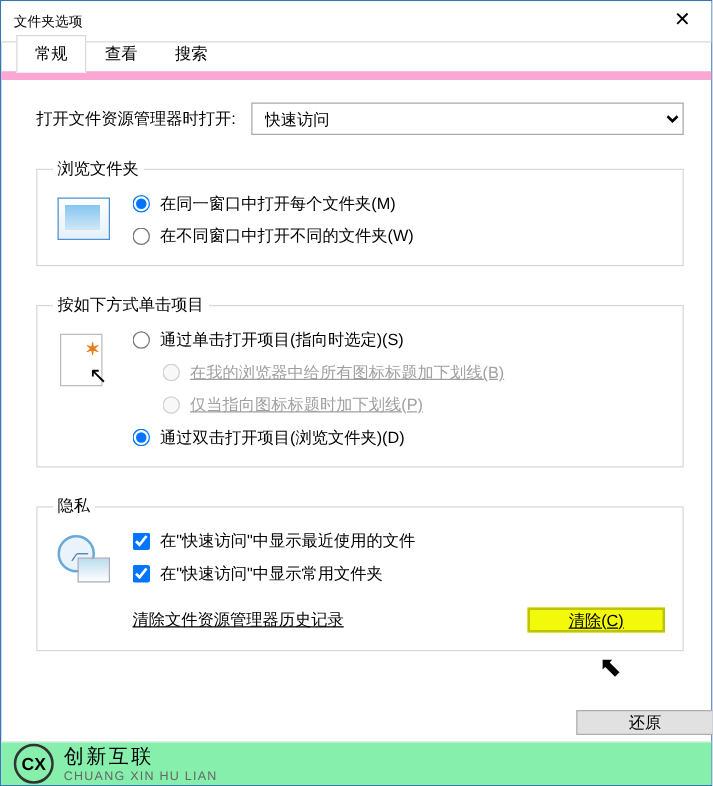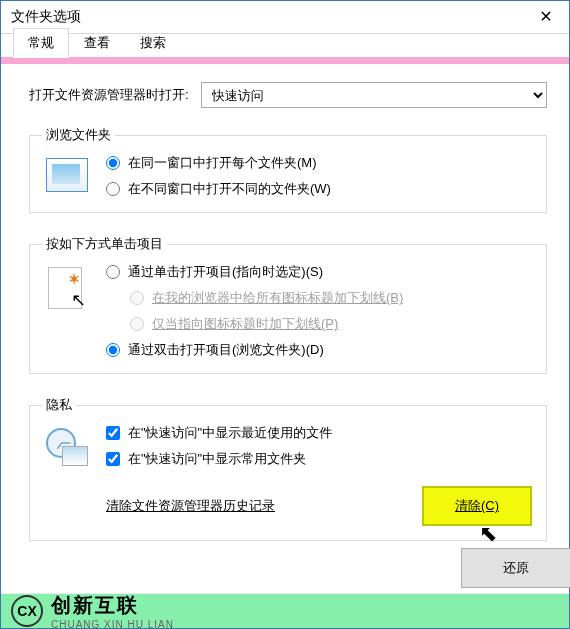--- a/index.html
+++ b/index.html
@@ -25,21 +25,21 @@
   .titlebar {
     height: 32px;
     background: #fff;
     border-bottom: 1px solid #d9d9d9;
     display: flex;
     align-items: center;
     justify-content: space-between;
     padding-left: 10px;
   }
   .titlebar .title {
-    font-size: 14px;
+    font-size: 11px;
   }
   .titlebar .close {
     width: 46px;
     height: 32px;
     display: flex;
     align-items: center;
     justify-content: center;
     font-size: 16px;
     line-height: 1;
   }
@@ -135,21 +135,21 @@
     justify-content: space-between;
     margin-top: 10px;
     padding-right: 2px;
     text-decoration: underline;
   }
   .clear-row .lbl {
     font-size: 13px;
   }
   .btn {
     min-width: 110px;
-    height: 40px;
+    height: 20px;
     border: 1px solid #adadad;
     background: #e1e1e1;
     font-size: 13px;
     font-family: inherit;
     cursor: default;
     padding: 0 18px;
   }
   .btn.highlight {
     background: #f2f90a;
     border: 2px solid #bfc400;
@@ -204,21 +204,21 @@
     background: #86efac;
     border-top: 1px solid #eee;
     display: flex;
     align-items: center;
     gap: 8px;
     padding-left: 10px;
   }
   .watermark .logo {
     width:28px; height:28px; border:2px solid #333; border-radius:50%; display:flex; align-items:center; justify-content:center; font-weight:bold; font-size:14px;
   }
-  .watermark .zh { font-size:20px; font-weight:700; letter-spacing:2px; }
+  .watermark .zh { font-size:16px; font-weight:400; letter-spacing:2px; }
   .watermark .en { font-size:10px; color:#666; letter-spacing:1px; }
   .cursor-overlay {
     position: absolute;
     pointer-events: none;
     font-size: 22px;
     line-height: 1;
     color: #000;
   }
 </style>
 </head>

